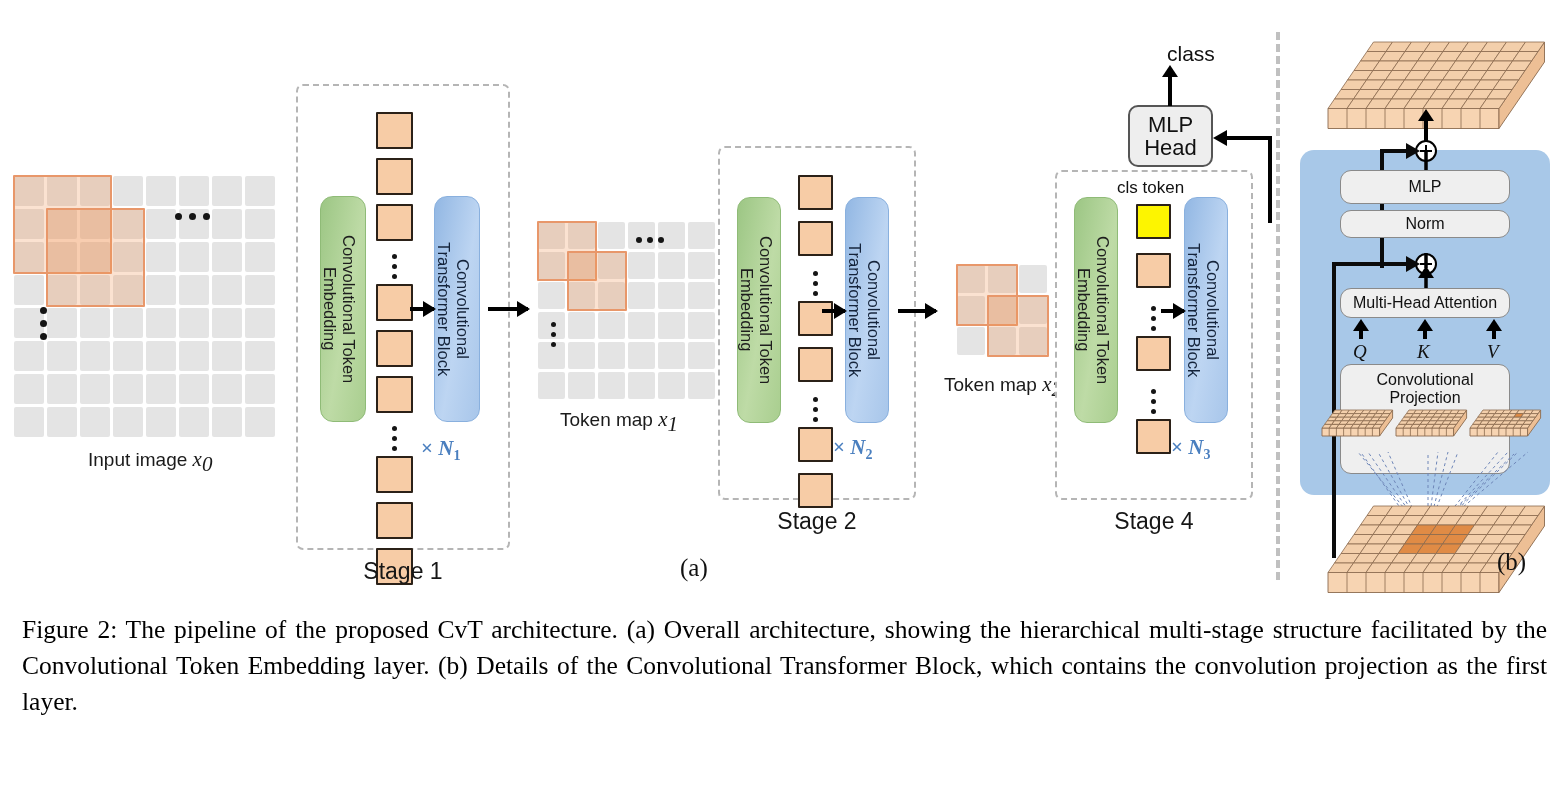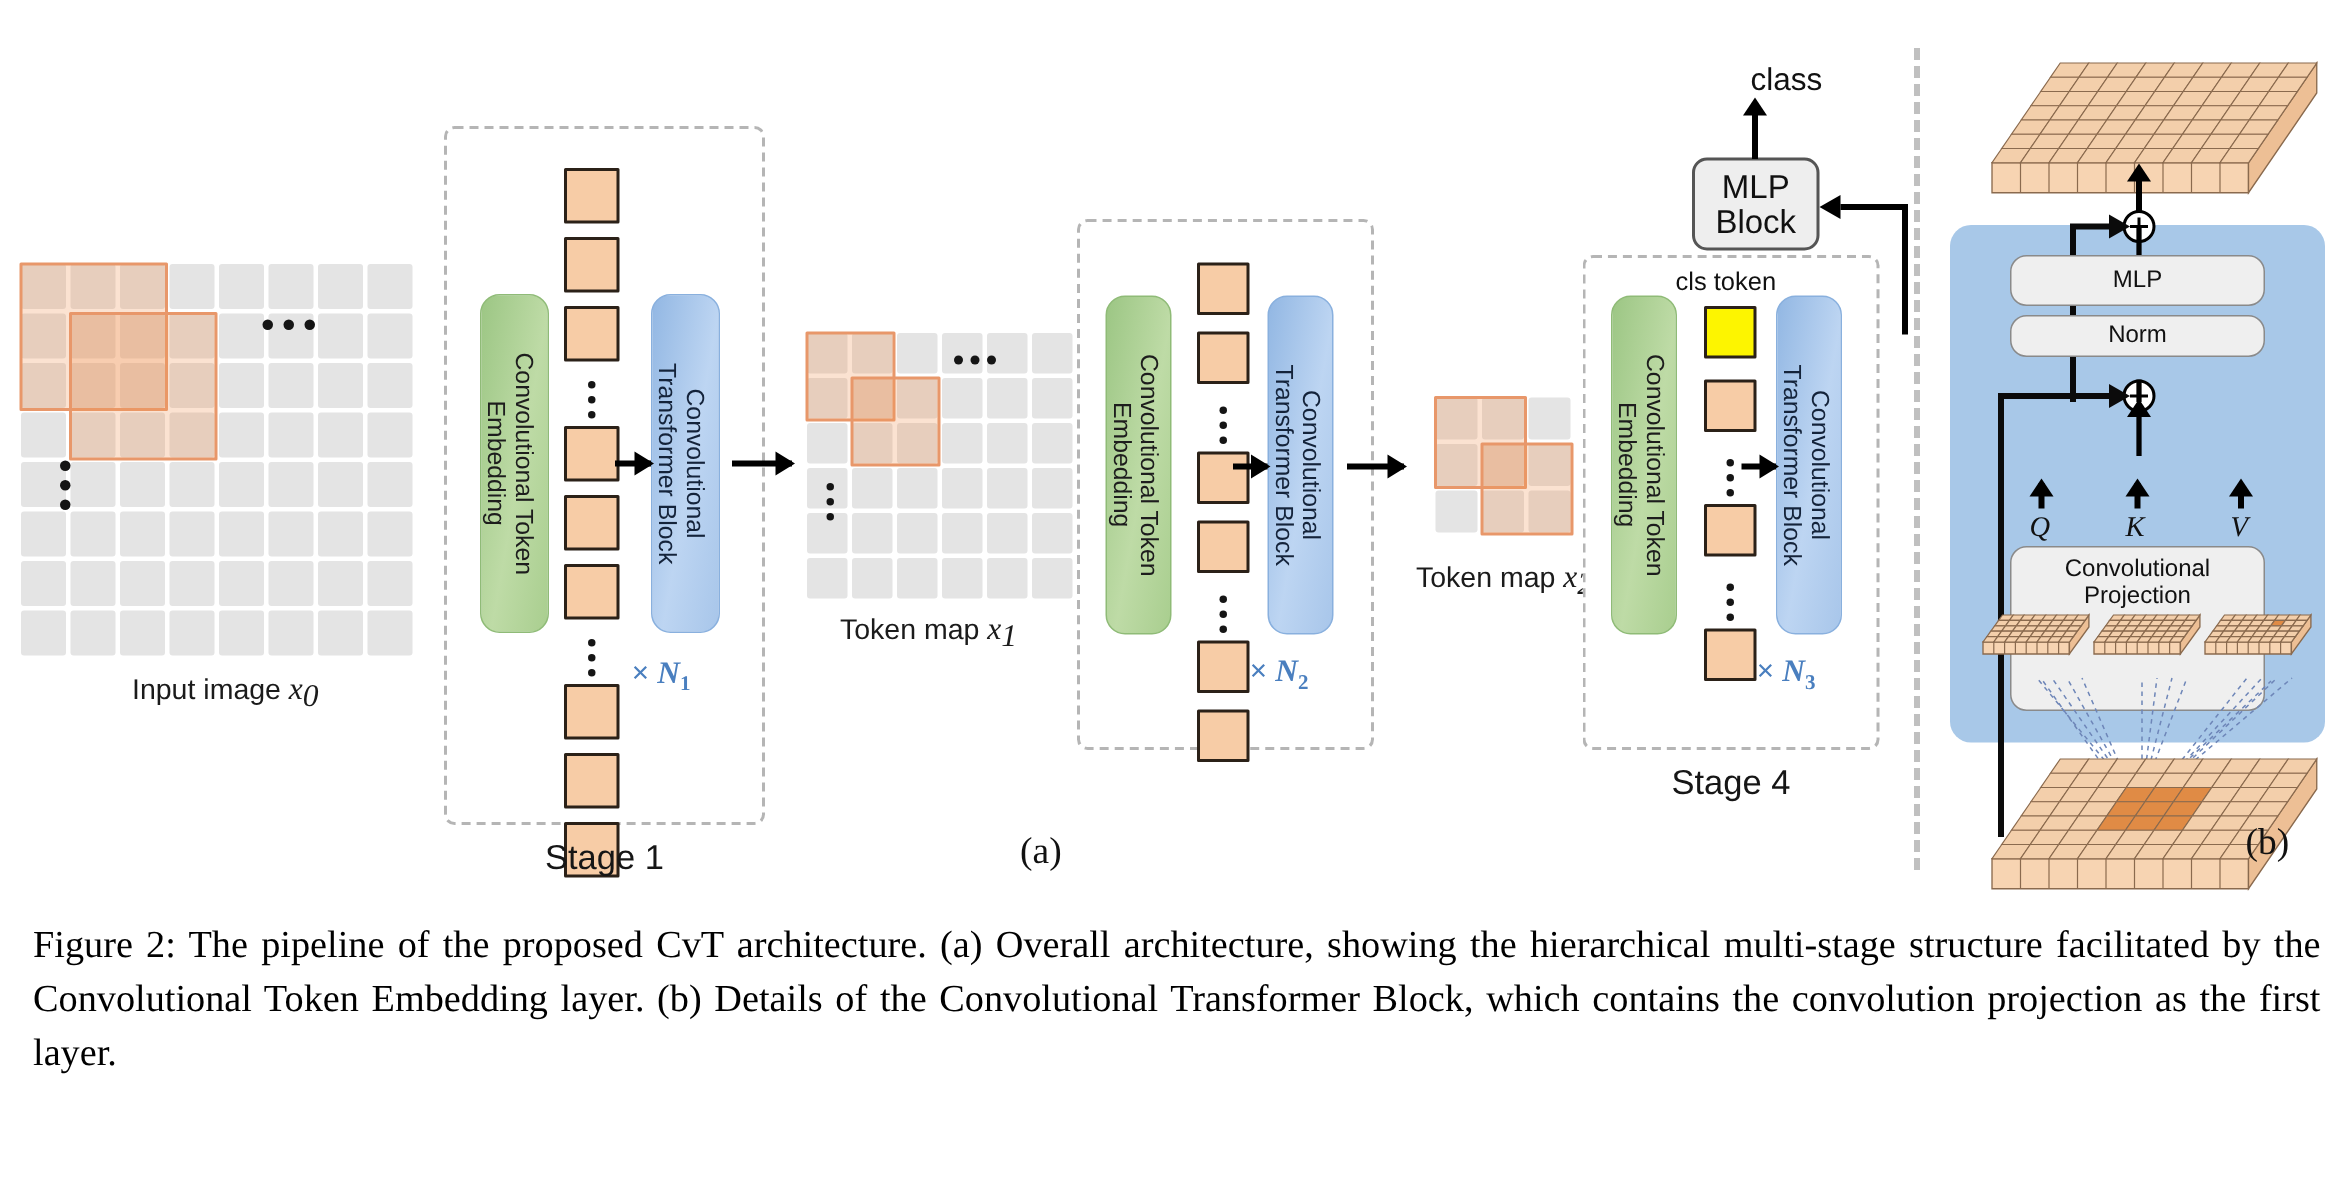--- a/index.html
+++ b/index.html
@@ -470,20 +470,21 @@
         <i></i>
         <i></i>
       </div>
       <div class="token" style="left: 798px; top: 427px; width: 35px; height: 35px;"></div>
       <div class="token" style="left: 798px; top: 473px; width: 35px; height: 35px;"></div>
     </div>
 
   <div class="arrow-r" style="left:822px; top:309px; width:23px;"></div>
   <div class="arrow-r" style="left:898px; top:309px; width:38px;"></div>
 
+  <div class="stage-label" style="left:718px; top:508px; width:198px;">Stage 2</div>
 
   <div class="gridmap" id="tokenmap2-grid" style="left:957px; top:265px; width:93px; height:88px;">
       <div class="gcell" style="left: 0px; top: 0px; width: 28px; height: 28px;"></div>
       <div class="gcell" style="left: 31px; top: 0px; width: 28px; height: 28px;"></div>
       <div class="gcell" style="left: 62px; top: 0px; width: 28px; height: 28px;"></div>
       <div class="gcell" style="left: 0px; top: 31px; width: 28px; height: 28px;"></div>
       <div class="gcell" style="left: 31px; top: 31px; width: 28px; height: 28px;"></div>
       <div class="gcell" style="left: 62px; top: 31px; width: 28px; height: 28px;"></div>
       <div class="gcell" style="left: 0px; top: 62px; width: 28px; height: 28px;"></div>
       <div class="gcell" style="left: 31px; top: 62px; width: 28px; height: 28px;"></div>
@@ -530,21 +531,21 @@
       </div>
       <div class="token" style="left: 1136px; top: 419px; width: 35px; height: 35px;"></div>
     </div>
 
   <div class="arrow-r" style="left:1161px; top:309px; width:23px;"></div>
 
   <div class="stage-label" style="left:1055px; top:508px; width:198px;">Stage 4</div>
 
   <div class="mlp-head" style="left:1128px; top:105px; width:85px; height:62px;">
     <span>MLP</span>
-    <span>Block</span>
+    <span>Head</span>
   </div>
 
   <div class="arrow-u" style="left:1168px; top:68px; height:38px;"></div>
   <div class="class-lbl" style="left:1167px; top:42px;">class</div>
 
   <svg class="abs" style="left:1205px; top:128px; width:80px; height:100px;">
     <path d="M 65 95 L 65 10 L 22 10" stroke="#000" stroke-width="4" fill="none"></path>
     <polygon points="22,2 8,10 22,18" fill="#000"></polygon>
   </svg>
 
@@ -655,20 +656,23 @@
   </svg>
 
   <div class="greybox" style="left:1340px; top:170px; width:170px; height:34px;">
     <span>MLP</span>
   </div>
 
   <div class="greybox" style="left:1340px; top:210px; width:170px; height:28px;">
     <span>Norm</span>
   </div>
 
+  <div class="greybox" style="left:1340px; top:288px; width:170px; height:30px;">
+    <span>Multi-Head Attention</span>
+  </div>
 
   <div class="arrow-u" style="left:1359px; top:322px; height:17px;"></div>
   <div class="arrow-u" style="left:1423px; top:322px; height:17px;"></div>
   <div class="arrow-u" style="left:1492px; top:322px; height:17px;"></div>
 
   <div class="qkv" style="left:1353px; top:341px;">Q</div>
   <div class="qkv" style="left:1417px; top:341px;">K</div>
   <div class="qkv" style="left:1487px; top:341px;">V</div>
 
   <div class="greybox" style="left:1340px; top:364px; width:170px; height:110px; align-items:flex-start; padding-top:6px; white-space:pre-line;">

